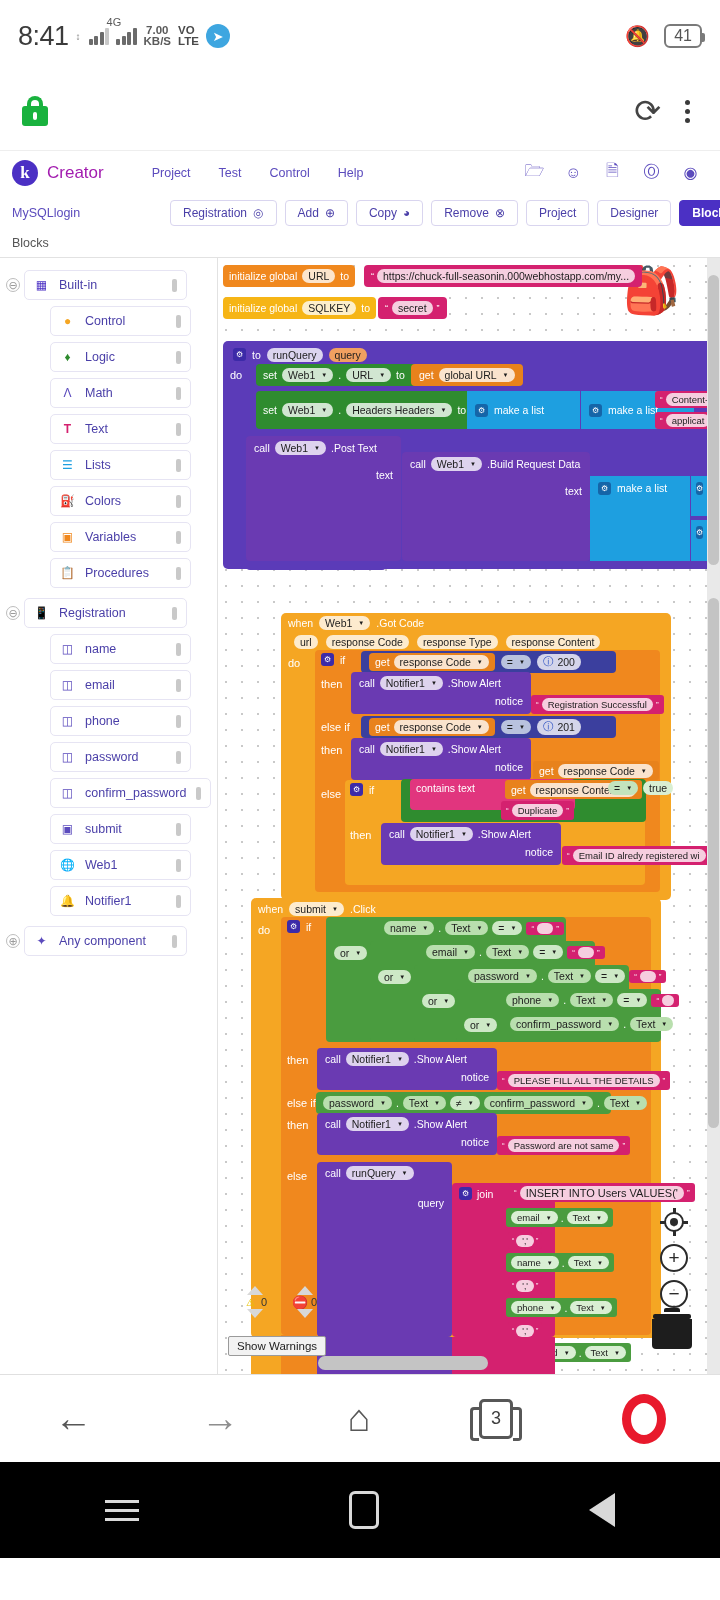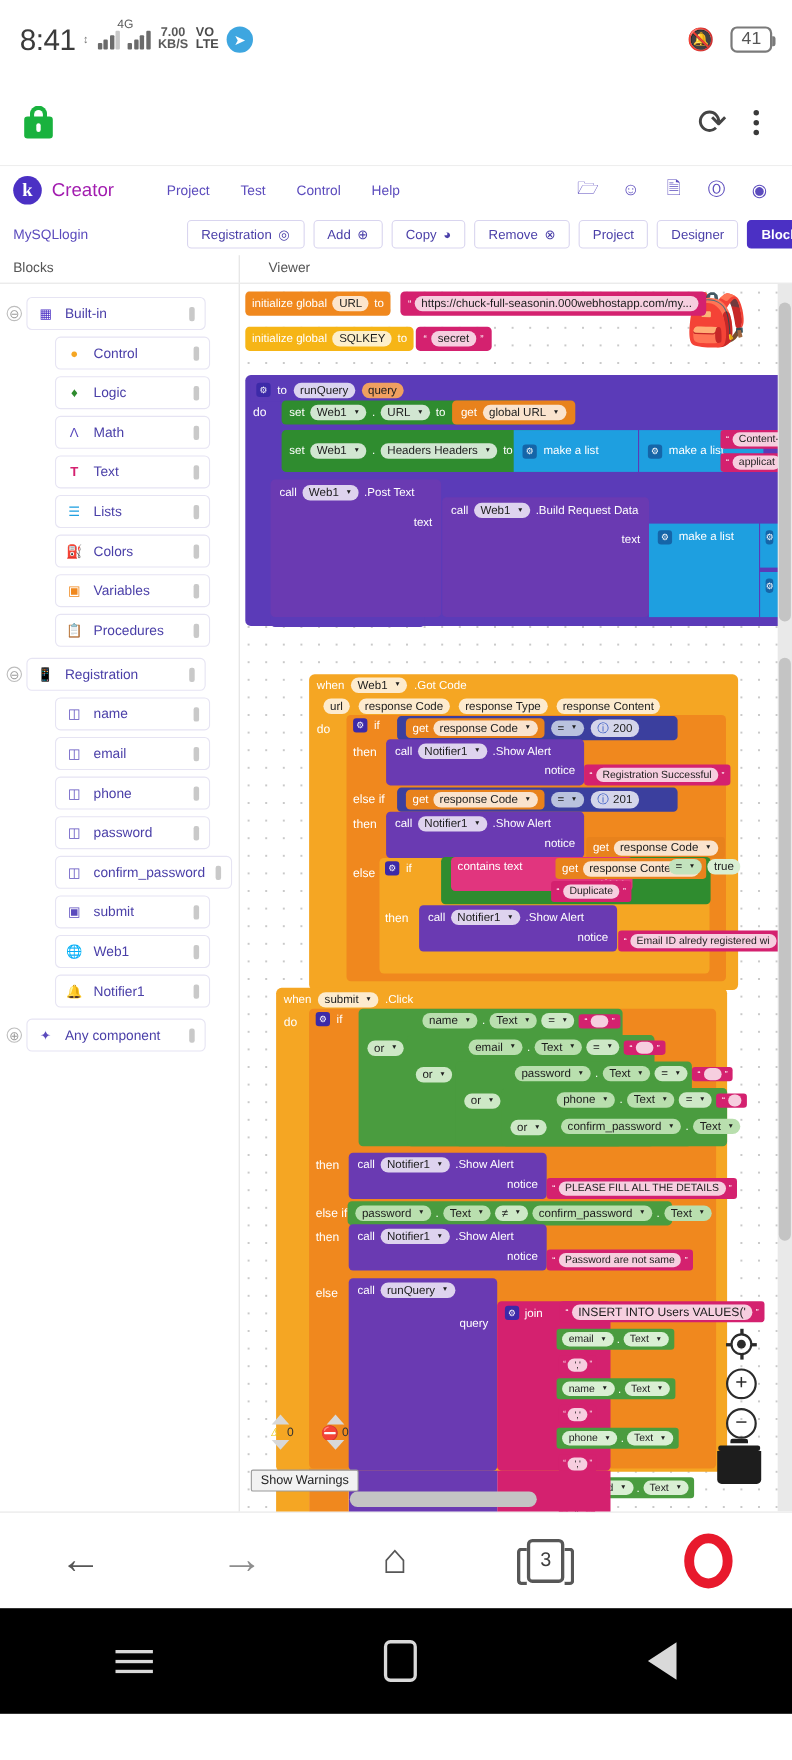--- a/index.html
+++ b/index.html
@@ -323,21 +323,20 @@
     <span>Remove</span>
     <span>⊗</span>
   </span>
   <span class="pbtn">Project</span>
   <span class="pbtn">Designer</span>
   <span class="pbtn active">Blocks</span>
 </div>
 
 <div class="col-head">
   <div class="c1 lbl">Blocks</div>
-  <div class="c2 lbl">Viewer</div>
 </div>
 
 <div class="main">
 
   <div class="palette">
 
     <div class="pal-row">
       <span class="collapse">⊖</span>
       <span class="pal-item">
         <span class="pi-ico" style="color:#4b30c4">▦</span>

